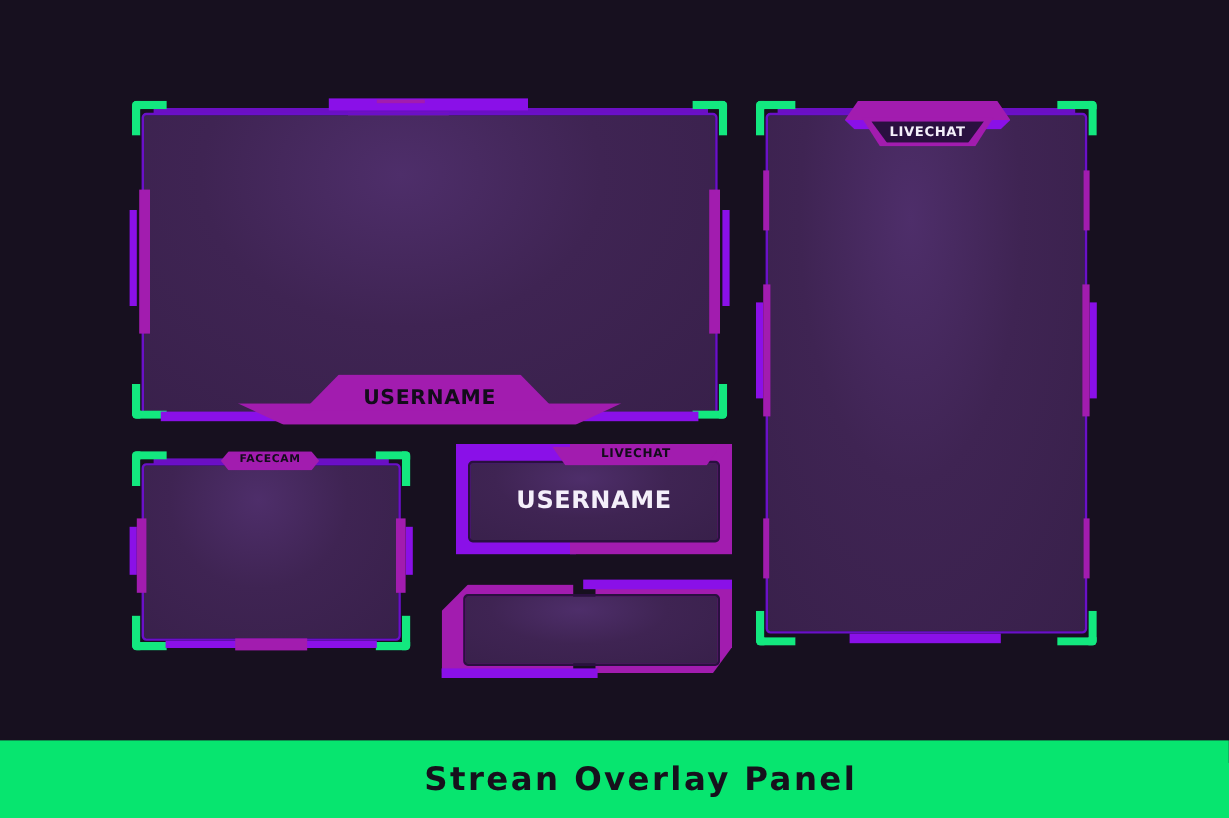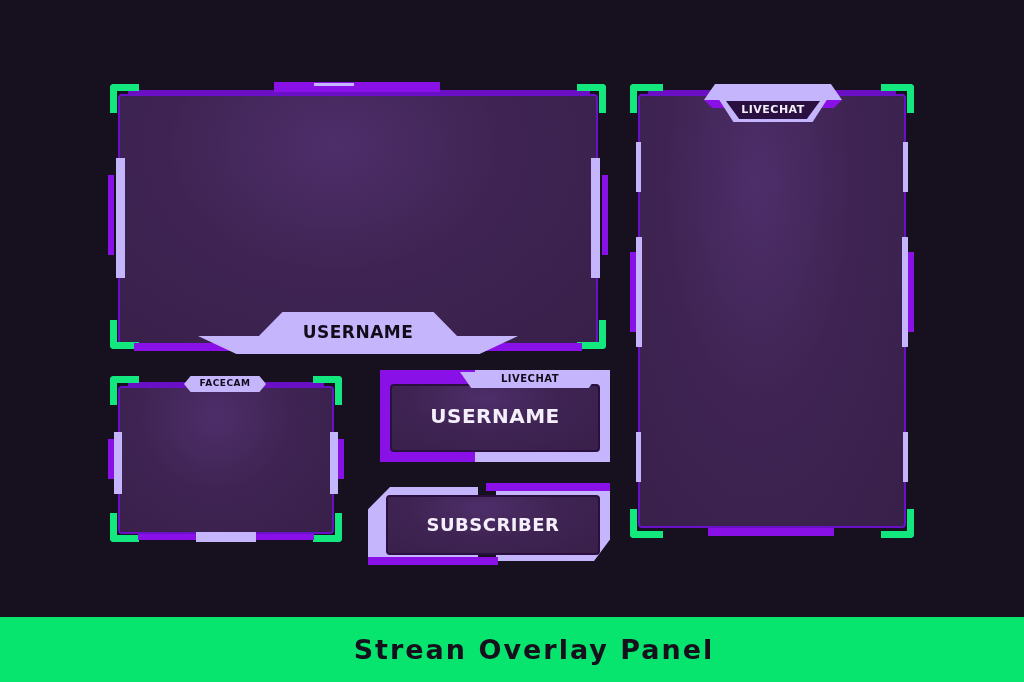--- a/index.html
+++ b/index.html
@@ -1,19 +1,19 @@
 <!DOCTYPE html>
 <html><head>
 <meta charset="utf-8">
 <style>
   html,body{margin:0;padding:0;}
   body{width:1024px;height:682px;background:#17101f;position:relative;overflow:hidden;font-family:"DejaVu Sans",sans-serif;}
   .abs{position:absolute;}
   .screen{position:absolute;background:radial-gradient(ellipse at 45% 20%, #4e2e6a 0%, #3f2453 45%, #38204a 100%);border:2px solid #6a10c8;border-radius:4px;}
-  .g{background:#c4b5fd;position:absolute;}
+  .g{background:#a21caf;position:absolute;}
   .p{background:#8a10e8;position:absolute;}
   .pd{background:#6b0fc4;position:absolute;}
   .corner{position:absolute;width:22px;height:22px;border-color:#13e87f;border-style:solid;}
   .c-tl{border-width:7px 0 0 7px;border-top-left-radius:4px;}
   .c-tr{border-width:7px 7px 0 0;border-top-right-radius:4px;}
   .c-bl{border-width:0 0 7px 7px;border-bottom-left-radius:4px;}
   .c-br{border-width:0 7px 7px 0;border-bottom-right-radius:4px;}
   .label-dark{font-weight:bold;color:#120c1a;text-align:center;letter-spacing:0.5px;}
   .label-light{font-weight:bold;color:#f4effa;text-align:center;letter-spacing:0.5px;}
   .footer{position:absolute;left:0;top:617px;width:1024px;height:65px;background:#07e56f;display:flex;align-items:center;justify-content:center;padding-left:22px;}
@@ -103,18 +103,17 @@
   </div>
   <div class="label-light abs" style="left:10px;top:34px;width:210px;font-size:20px;">USERNAME</div>
 </div>
 
 <div class="abs" style="left:366px;top:483px;width:246px;height:84px;">
   <div class="g" style="left:2px;top:4px;width:110px;height:74px;clip-path:polygon(20% 0,100% 0,100% 100%,0 100%,0 30%);"></div>
   <div class="g" style="left:130px;top:6px;width:114px;height:72px;clip-path:polygon(0 0,100% 0,100% 70%,86% 100%,0 100%);"></div>
   <div class="p" style="left:120px;top:0;width:124px;height:8px;"></div>
   <div class="p" style="left:2px;top:74px;width:130px;height:8px;"></div>
   <div class="screen" style="left:20px;top:12px;width:210px;height:56px;border-color:#2a1040;"></div>
-  <div class="label-light abs" style="left:20px;top:31px;width:214px;font-size:18px;">SUBSCRIBER</div>
 </div>
 
 <div class="footer">
   <span>Strean Overlay Panel</span>
 </div>
 
 </body></html>

